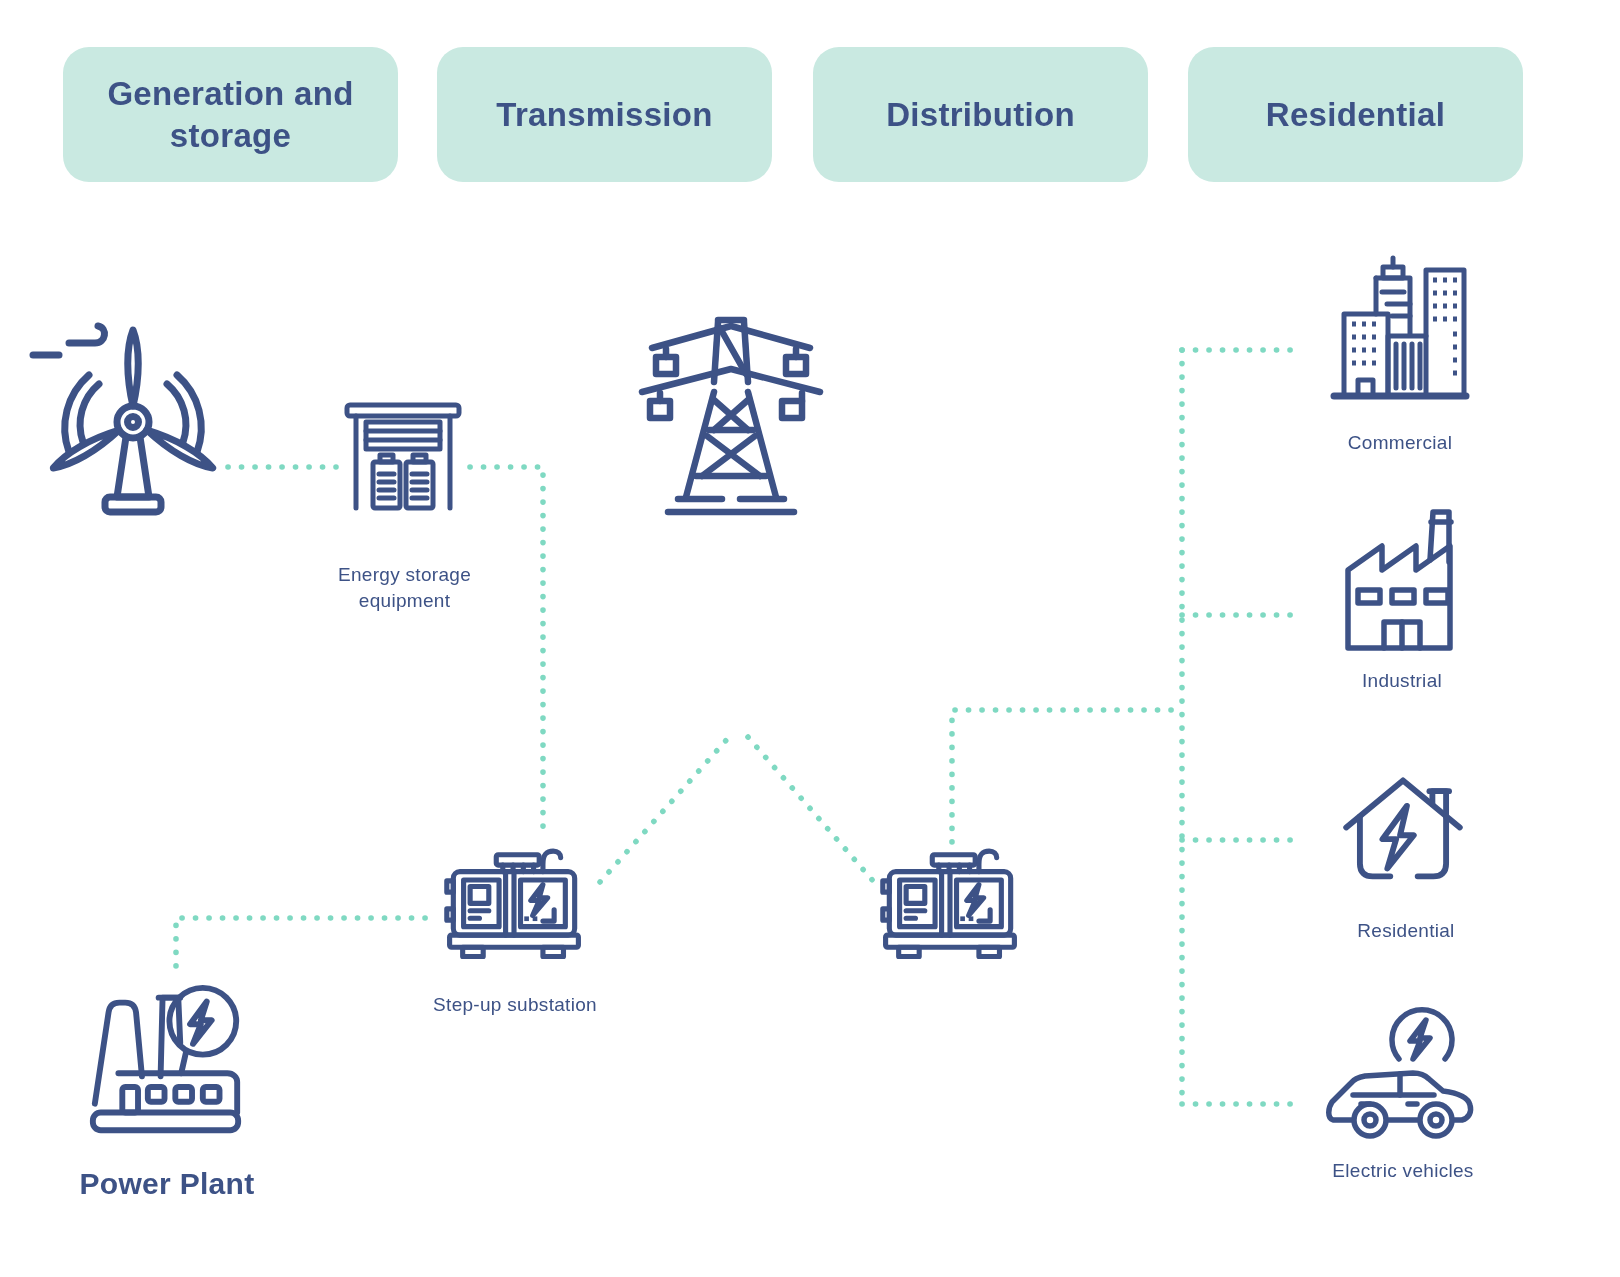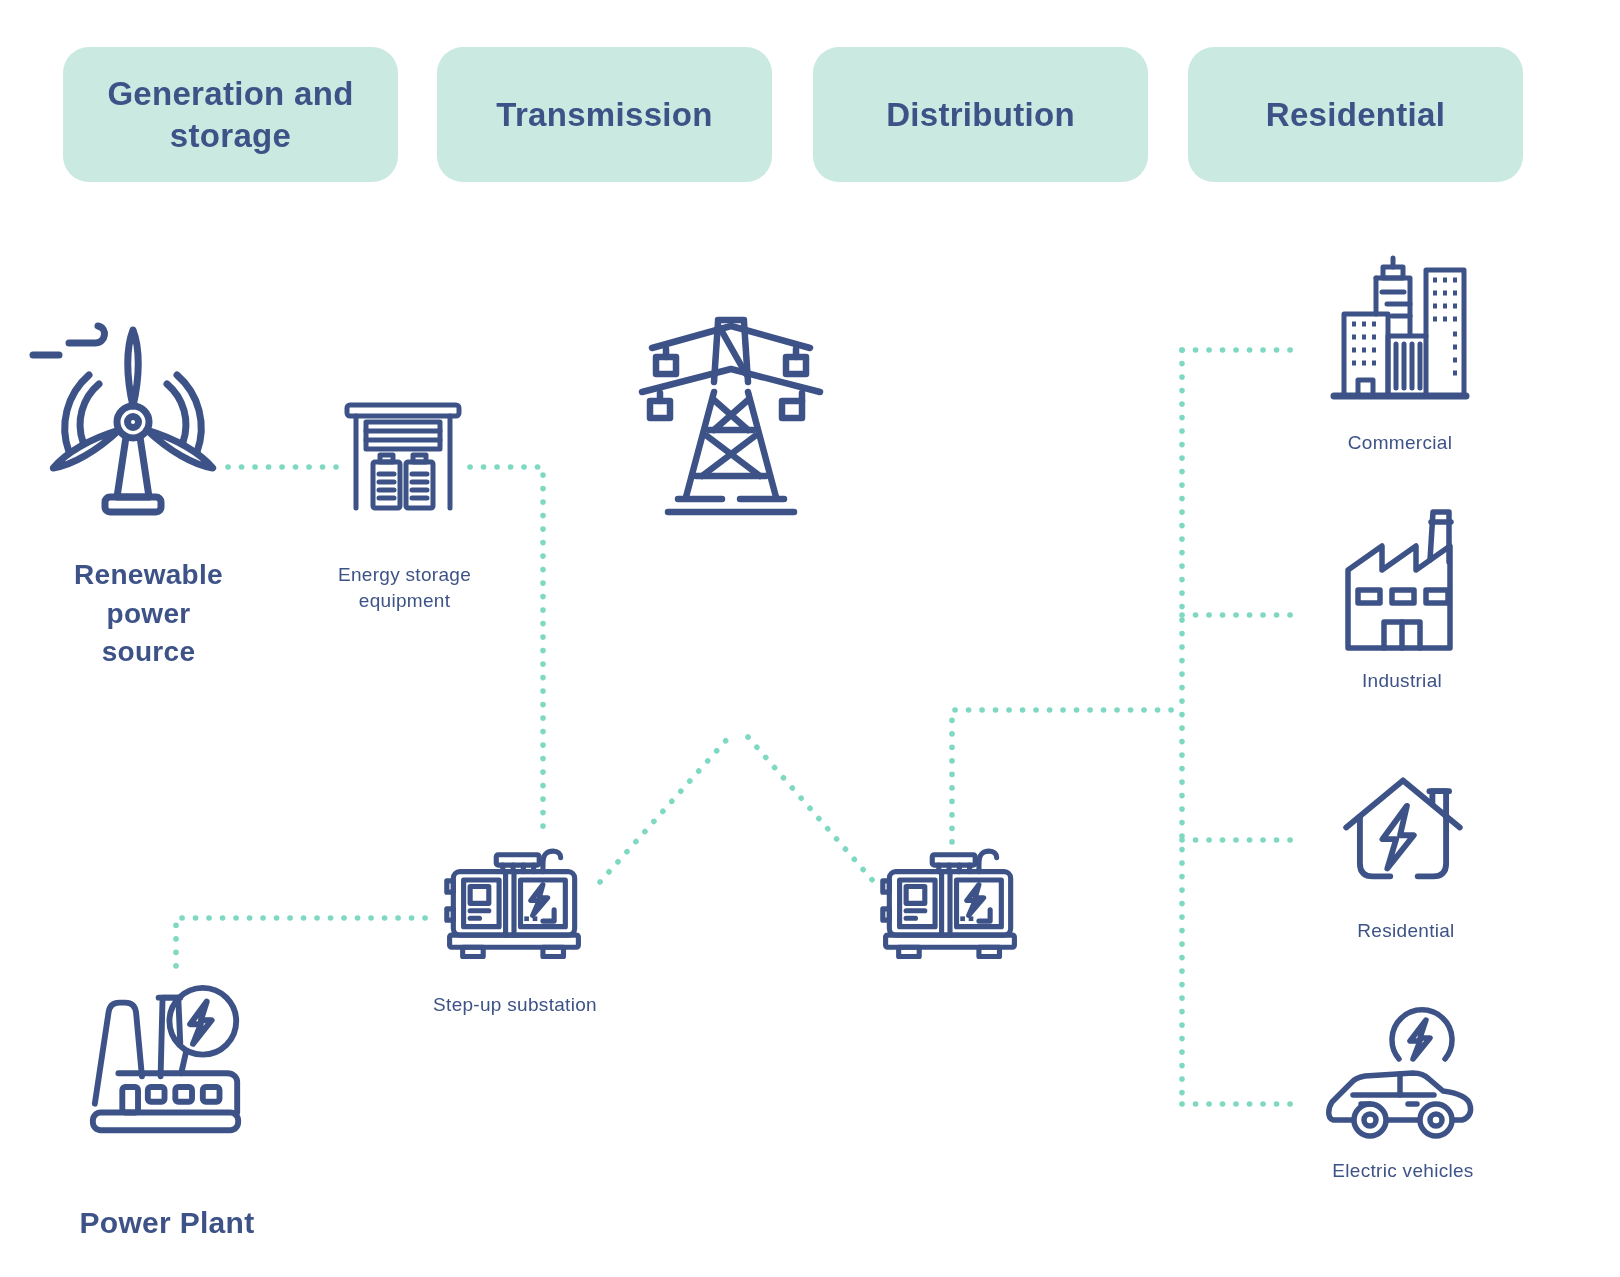--- a/index.html
+++ b/index.html
@@ -80,21 +80,20 @@
         <path d="M108,88 C101,58 101,30 108,12 C115,30 115,58 108,88 Z"></path>
         <path transform="rotate(120 108 104)" d="M108,88 C101,58 101,30 108,12 C115,30 115,58 108,88 Z"></path>
         <path transform="rotate(240 108 104)" d="M108,88 C101,58 101,30 108,12 C115,30 115,58 108,88 Z"></path>
         <circle cx="108" cy="104" r="16"></circle>
         <circle cx="108" cy="104" r="5.5"></circle>
         <path d="M101,119 L92,179 H124 L115,119"></path>
         <rect x="80" y="179" width="56" height="15" rx="5"></rect>
       </g>
     </svg>
   </div>
-  <div class="lbl bold" style="left:61px;top:556px;width:175px">Renewable power source</div>
 
   <div class="icon" style="left:340px;top:392px;width:126px;height:126px">
     <svg viewBox="0 0 126 126">
       <g class="stroke" stroke-width="5">
         <rect x="7" y="13" width="112" height="11" rx="3"></rect>
         <path d="M16,24 V116"></path>
         <path d="M110,24 V116"></path>
         <rect x="26" y="30" width="74" height="27"></rect>
         <path d="M26,39 H100 M26,48 H100"></path>
         <rect x="33" y="70" width="27" height="46" rx="2"></rect>
@@ -199,21 +198,21 @@
         <rect x="38" y="109" width="16" height="26" rx="3"></rect>
         <rect x="64" y="109" width="17" height="15" rx="3"></rect>
         <rect x="92" y="109" width="17" height="15" rx="3"></rect>
         <rect x="120" y="109" width="17" height="15" rx="3"></rect>
         <rect x="8" y="135" width="148" height="18" rx="8"></rect>
         <circle cx="120" cy="42" r="34"></circle>
         <path d="M124,22 l-17,23 h11 l-8,20 19,-24 h-11 z"></path>
       </g>
     </svg>
   </div>
-  <div class="lbl bold big" style="left:47px;top:1202px;width:240px">Power Plant</div>
+  <div class="lbl bold big" style="left:47px;top:1163px;width:240px">Power Plant</div>
 
   <div class="icon" style="left:1330px;top:248px;width:140px;height:155px">
     <svg viewBox="0 0 140 155">
       <g class="stroke" stroke-width="5">
         <path d="M63,10 V19"></path>
         <rect x="53" y="19" width="20" height="11"></rect>
         <path d="M46,30 H80 V86"></path>
         <path d="M46,30 V66"></path>
         <path d="M52,44 h22 M57,56 h23 M62,68 h18"></path>
         <rect x="14" y="66" width="44" height="82"></rect>

